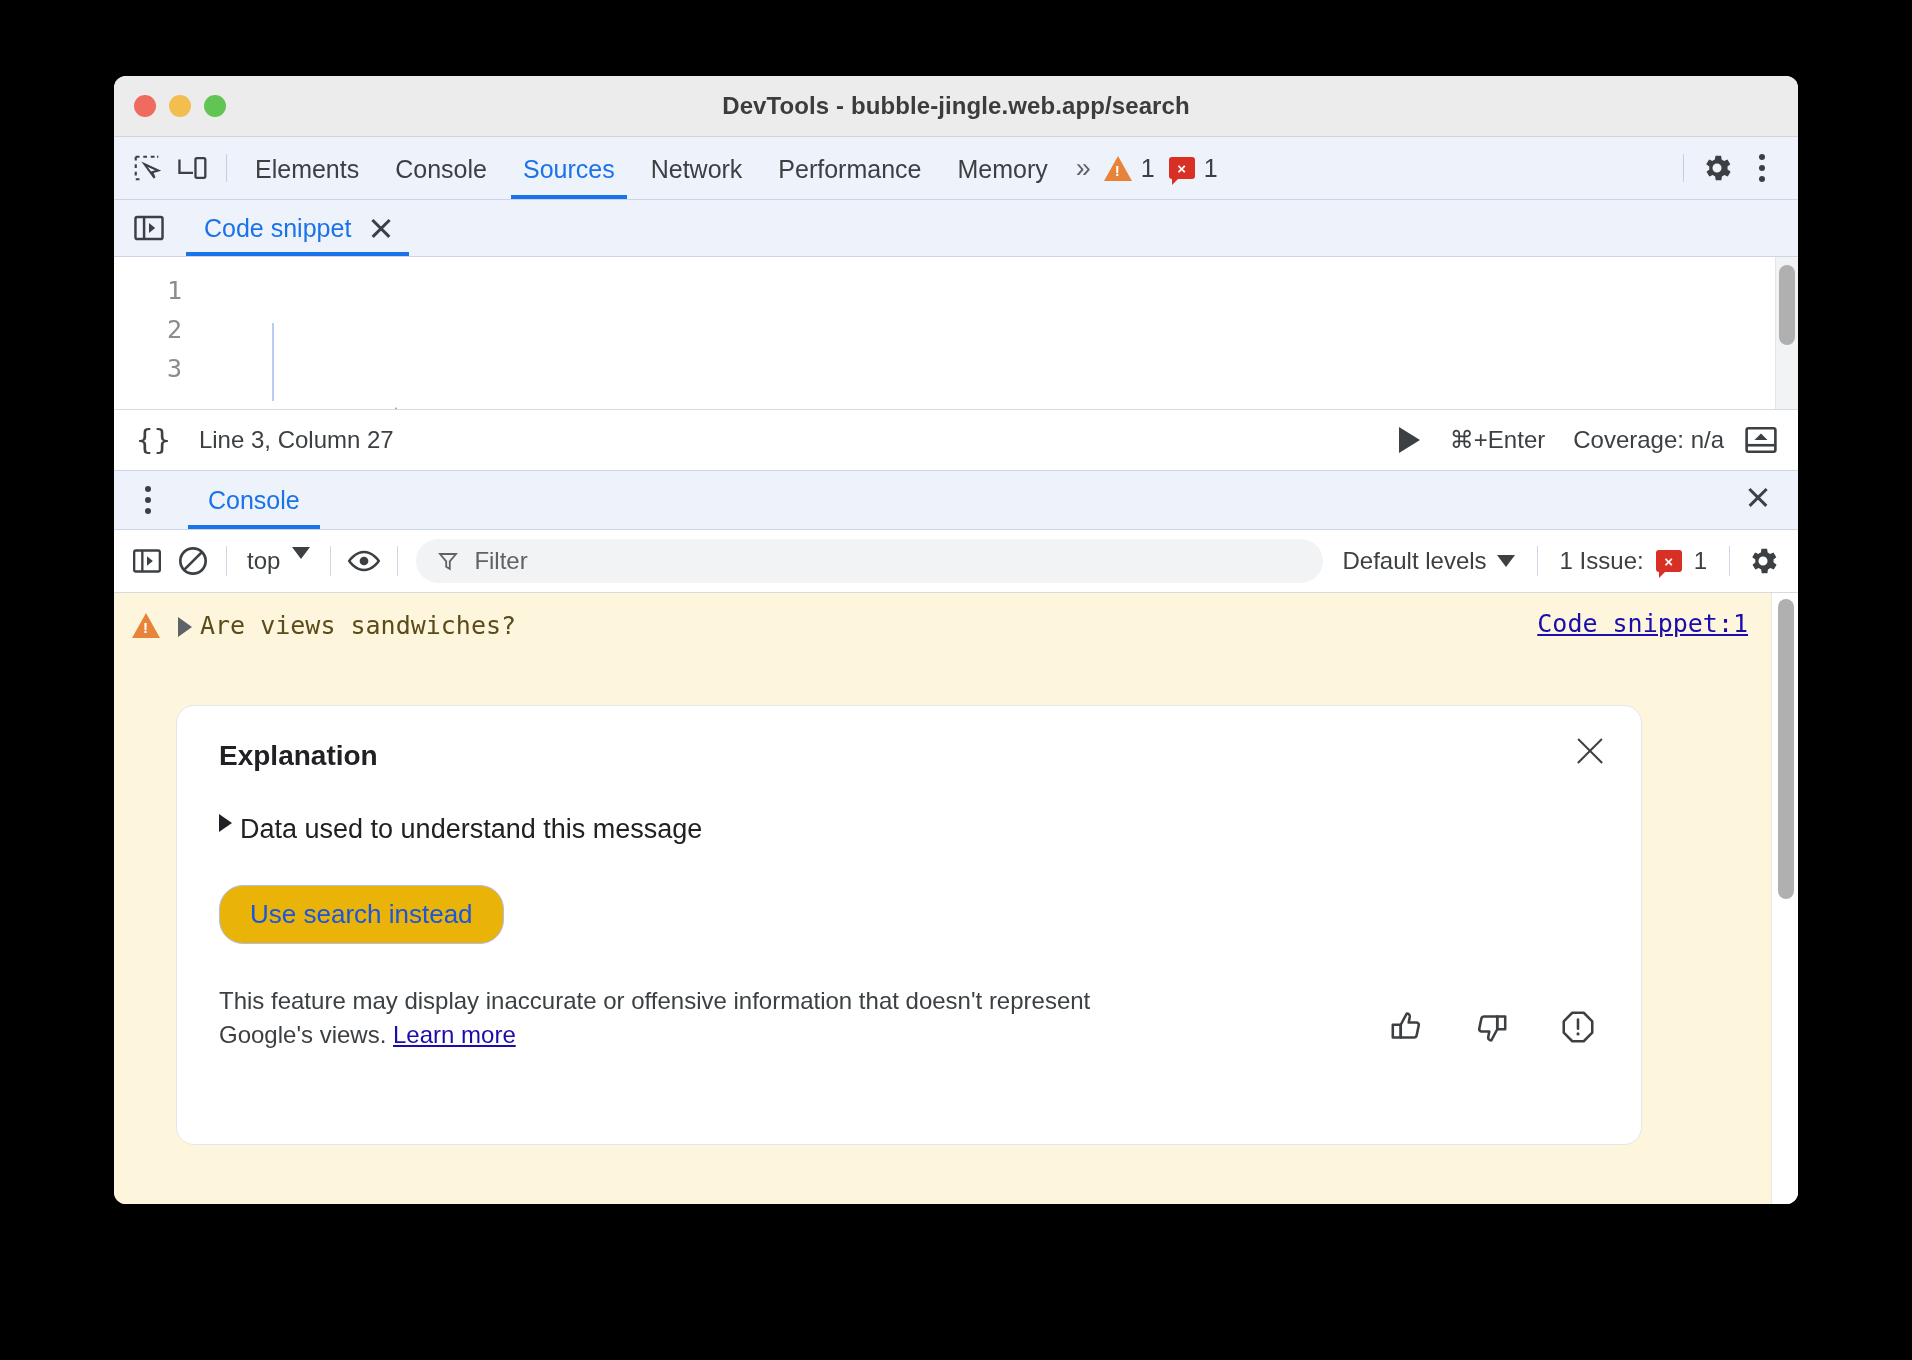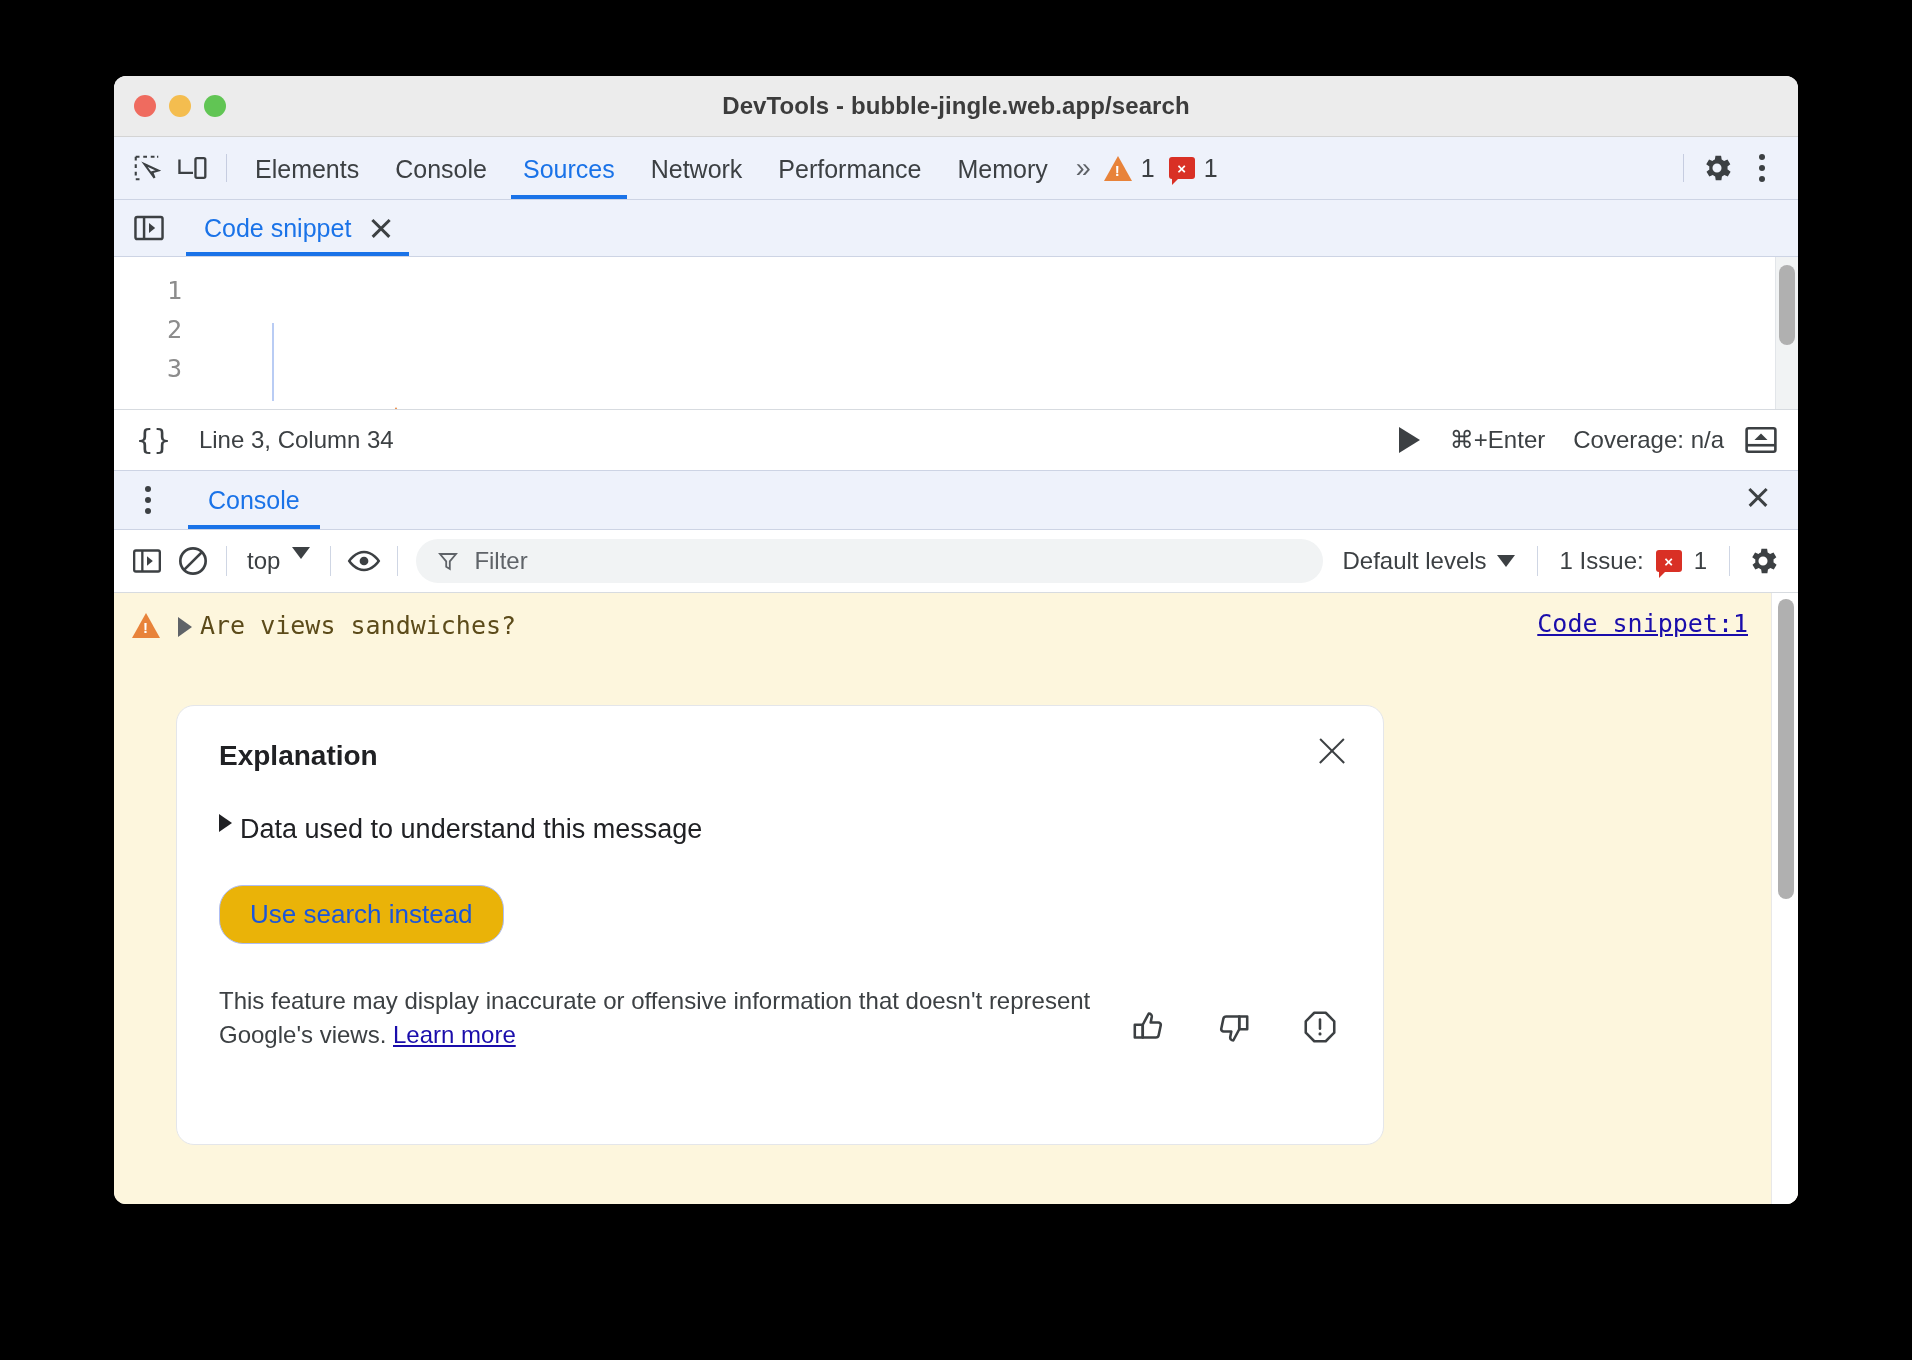--- a/index.html
+++ b/index.html
@@ -446,21 +446,21 @@
     color: #1a0dab;
     text-decoration: underline;
     white-space: nowrap;
   }
 
   
   #card {
     position: absolute;
     left: 62px;
     top: 112px;
-    width: 1208px;
+    width: 1466px;
     height: 440px;
     box-sizing: border-box;
     background: #fff;
     border: 1px solid #e4e6ea;
     border-radius: 18px;
     padding: 34px 42px 0 42px;
   }
   #card-title {
     font-size: 28px;
     font-weight: bold;
@@ -626,21 +626,21 @@
       
       
     </div>
     <div class="scroll-track">
       <div class="vscroll" style="top:8px;height:80px;right:3px;"></div>
     </div>
   </div>
 
   <div id="statusbar">
     <span class="brace">{}</span>
-    <span class="status-text">Line 3, Column 34</span>
+    <span class="status-text">Line 3, Column 27</span>
     <span class="spacer"></span>
     <span class="run-tri-wrap">
         <span class="run-tri"></span>
       </span>
     <span class="status-text">⌘+Enter</span>
     <span class="status-text">Coverage: n/a</span>
     <span class="tb-icon">
       <svg width="34" height="30" viewBox="0 0 26 22" fill="none" stroke="#3c4043" stroke-width="2">
         <rect x="2" y="2" width="22" height="18" rx="1.5"></rect>
         <path d="M2 15h22"></path>

